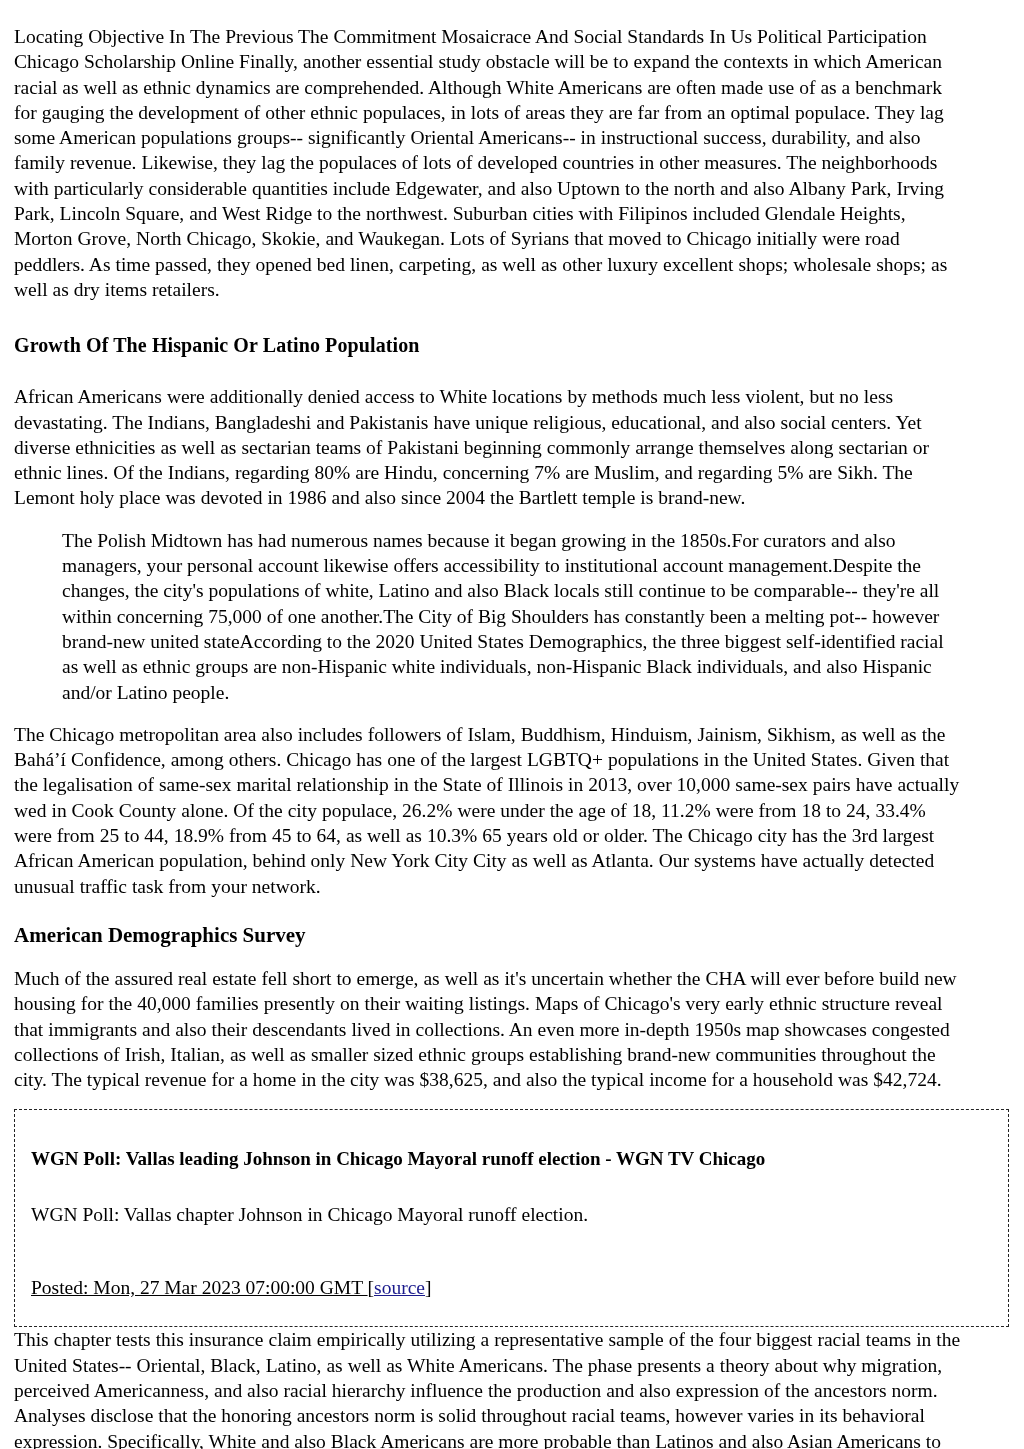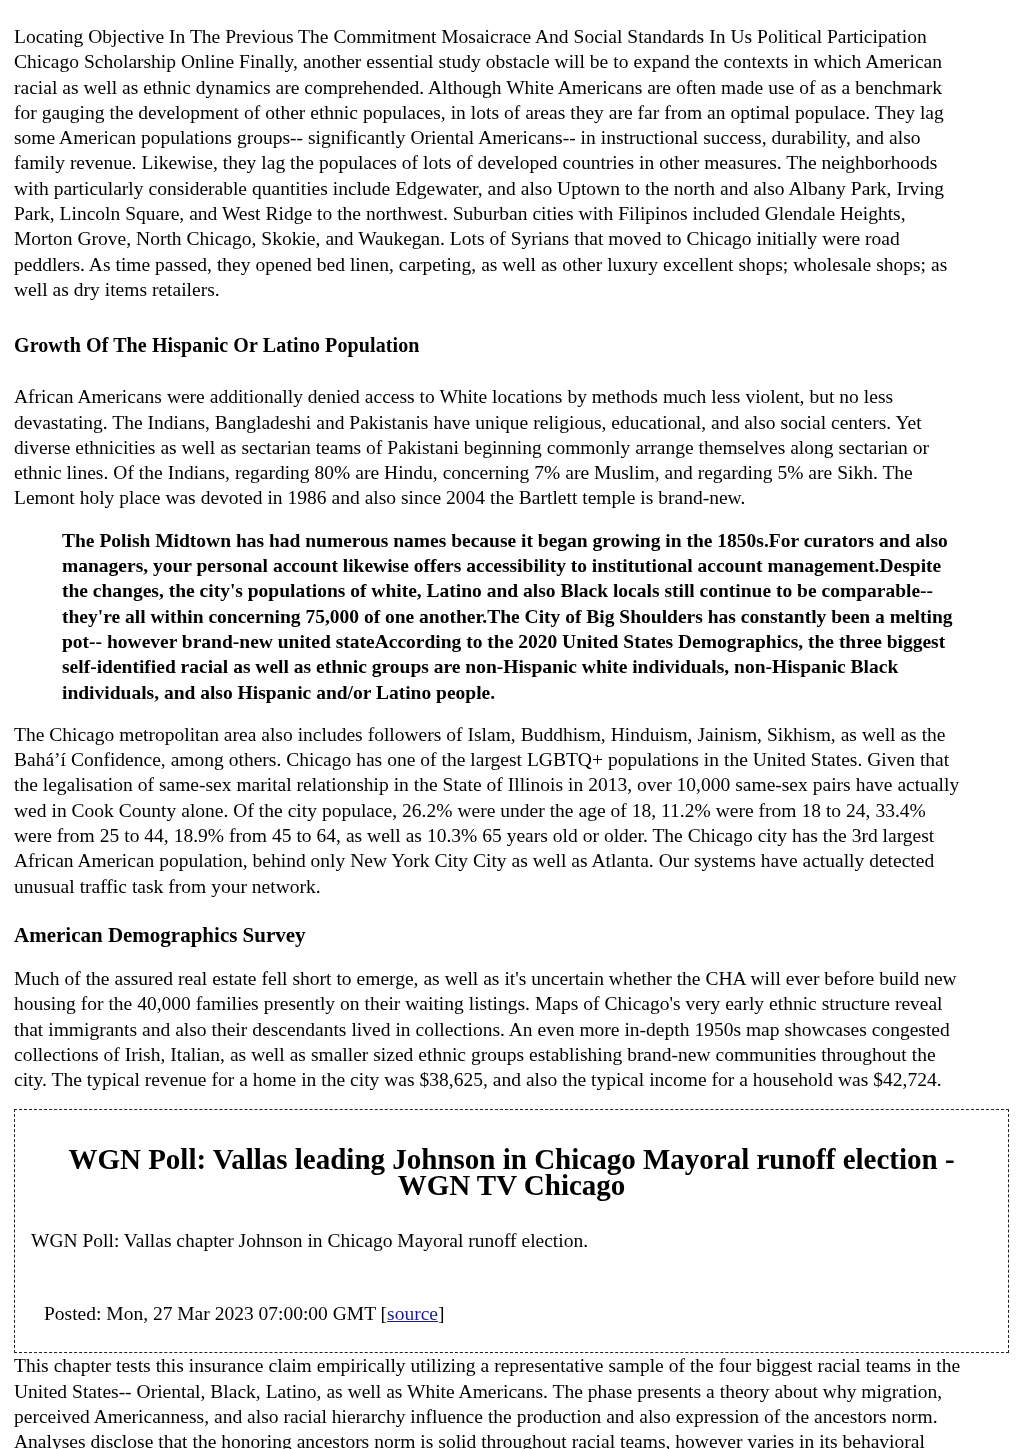--- a/index.html
+++ b/index.html
@@ -43,45 +43,44 @@
     margin: 24px 0 18px 0;
   }
   blockquote.indent-block {
     margin: 0 0 17px 0;
     padding: 0 0 0 48px;
   }
   blockquote.indent-block p {
     font-size: 19.5px;
     line-height: 25.3px;
     margin: 0;
-    font-weight: bold;
   }
   .news-box {
     border: 1px dashed #222222;
     margin: 2px 0 0 0;
     padding: 18px 16px 26px 16px;
     box-sizing: border-box;
     width: 995px;
   }
   .news-box h3.news-title {
-    font-size: 29px;
+    font-size: 19px;
     line-height: 26px;
     font-weight: bold;
     margin: 18px 0 0 0;
-    text-align: center;
   }
   .news-box p.news-desc {
     font-size: 19.5px;
     line-height: 25px;
     margin: 30px 0 0 0;
   }
   .news-box p.news-posted {
     font-size: 19.5px;
     line-height: 25px;
-    margin: 48px 0 0 13px;
+    margin: 48px 0 0 0;
+    text-decoration: underline;
   }
   a.source-link {
     color: #1a1a8c;
     text-decoration: underline;
   }
   .bracket {
     color: #000000;
   }
   .tail-para {
     margin-top: 6px;

